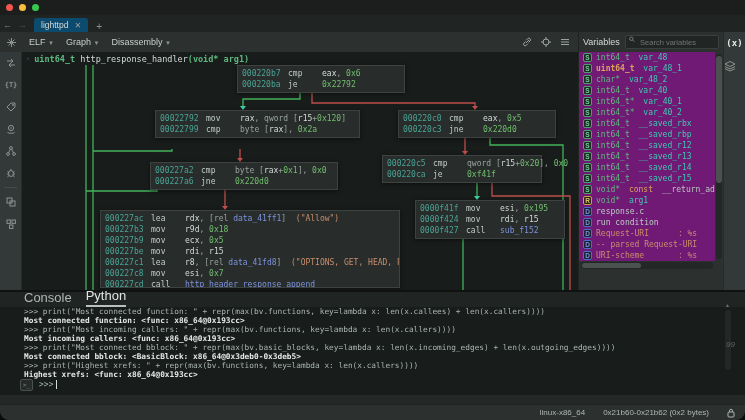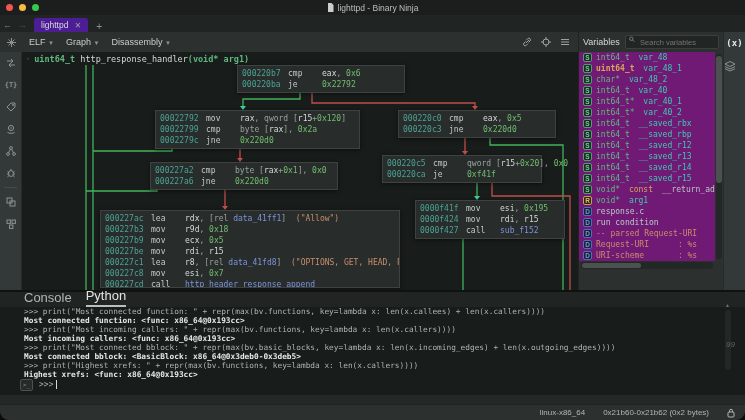--- a/index.html
+++ b/index.html
@@ -6,21 +6,21 @@
   *{box-sizing:border-box;}
   #win{position:relative;width:745px;height:420px;font-family:"Liberation Sans",sans-serif;
        background:#242827;overflow:hidden;border-radius:0 0 9px 9px;color:#c6cdca;}
   
   #titlebar{position:absolute;top:0;left:0;right:0;height:15px;background:#1b1e1c;display:flex;align-items:center;}
   .tl{width:7px;height:7px;border-radius:50%;margin-left:6px;}
   #title-text{position:absolute;left:0;right:0;text-align:center;font-size:8.5px;color:#b9bfbc;display:flex;justify-content:center;align-items:center;gap:4px;}
   
   #tabbar{position:absolute;top:15px;left:0;right:0;height:17px;background:#202423;display:flex;align-items:flex-end;}
   .navarrow{font-size:9px;color:#7d8683;width:15px;text-align:center;padding-bottom:2px;}
-  #tab{height:14px;background:#4c1d95;border-radius:3px 3px 0 0;display:flex;align-items:center;gap:6px;padding:0 7px;margin-left:4px;font-size:8.5px;color:#d4dad7;}
+  #tab{height:14px;background:#0c4a6e;border-radius:3px 3px 0 0;display:flex;align-items:center;gap:6px;padding:0 7px;margin-left:4px;font-size:8.5px;color:#d4dad7;}
   #tab .x{color:#9aa39f;font-size:8px;}
   #newtab{font-size:10px;color:#8a938f;margin-left:8px;}
   
   #toolbar{position:absolute;top:32px;left:0;width:578px;height:20px;background:#2c3130;display:flex;align-items:center;font-size:9px;color:#c6cdca;}
   .menu{margin-left:12px;}
   .caret{font-size:6px;color:#8a938f;}
   #tb-left-icon{margin-left:6px;color:#8a938f;}
   #tb-right{margin-left:auto;display:flex;gap:9px;margin-right:8px;color:#9aa39f;}
   
   #leftrail{position:absolute;top:52px;left:0;width:22px;bottom:130px;background:#333938;border-right:1px solid #272c2b;}
@@ -94,26 +94,20 @@
 </style>
 </head>
 <body>
 
 <div id="win">
 
   <div id="titlebar">
     <span class="tl" style="background:#f2564d"></span>
     <span class="tl" style="background:#f6bd3e"></span>
     <span class="tl" style="background:#37c84f"></span>
-    <div id="title-text">
-      <svg width="7" height="9" viewBox="0 0 7 9">
-          <path d="M1 0h3.5L6.5 2v7H1z" fill="#c9cfcc"></path>
-        </svg>
-      <span>lighttpd - Binary Ninja</span>
-    </div>
   </div>
 
   <div id="tabbar">
     <span class="navarrow">←</span>
     <span class="navarrow" style="opacity:.45">→</span>
     <div id="tab">
       <span>lighttpd</span>
       <span class="x">✕</span>
     </div>
     <span id="newtab">+</span>
@@ -215,21 +209,20 @@
         <polyline points="441,187 441,238" class="e-g"></polyline>
       </svg>
     <div id="blocks">
         <div class="block" style="left: 215px; top: 13px; width: 168px;">
           <div class="iline"><span class="sa">000220b7</span><span class="sm">cmp</span><span class="sr">eax</span><span class="sp">, </span><span class="sn">0x6</span></div>
           <div class="iline"><span class="sa">000220ba</span><span class="sm">je</span><span class="sn">0x22792</span></div>
         </div>
         <div class="block" style="left: 133px; top: 58px; width: 205px;">
           <div class="iline"><span class="sa">00022792</span><span class="sm">mov</span><span class="sr">rax</span><span class="sp">, </span><span class="sp">qword [</span><span class="sr">r15</span><span class="sp">+</span><span class="sn">0x120</span><span class="sp">]</span></div>
           <div class="iline"><span class="sa">00022799</span><span class="sm">cmp</span><span class="sp">byte [</span><span class="sr">rax</span><span class="sp">]</span><span class="sp">, </span><span class="sn">0x2a</span></div>
-          <div class="iline"><span class="sa">0002279c</span><span class="sm">jne</span><span class="sn">0x220d0</span></div>
         </div>
         <div class="block" style="left: 376px; top: 58px; width: 158px;">
           <div class="iline"><span class="sa">000220c0</span><span class="sm">cmp</span><span class="sr">eax</span><span class="sp">, </span><span class="sn">0x5</span></div>
           <div class="iline"><span class="sa">000220c3</span><span class="sm">jne</span><span class="sn">0x220d0</span></div>
         </div>
         <div class="block" style="left: 128px; top: 110px; width: 188px;">
           <div class="iline"><span class="sa">000227a2</span><span class="sm">cmp</span><span class="sp">byte [</span><span class="sr">rax</span><span class="sp">+</span><span class="sn">0x1</span><span class="sp">]</span><span class="sp">, </span><span class="sn">0x0</span></div>
           <div class="iline"><span class="sa">000227a6</span><span class="sm">jne</span><span class="sn">0x220d0</span></div>
         </div>
         <div class="block" style="left: 360px; top: 103px; width: 160px;">
@@ -278,22 +271,22 @@
         <div class="vrow"><span class="badge b-S">S</span><span class="ty">int64_t </span><span class="nm">__saved_rbx</span></div>
         <div class="vrow"><span class="badge b-S">S</span><span class="ty">int64_t </span><span class="nm">__saved_rbp</span></div>
         <div class="vrow"><span class="badge b-S">S</span><span class="ty">int64_t </span><span class="nm">__saved_r12</span></div>
         <div class="vrow"><span class="badge b-S">S</span><span class="ty">int64_t </span><span class="nm">__saved_r13</span></div>
         <div class="vrow"><span class="badge b-S">S</span><span class="ty">int64_t </span><span class="nm">__saved_r14</span></div>
         <div class="vrow"><span class="badge b-S">S</span><span class="ty">int64_t </span><span class="nm">__saved_r15</span></div>
         <div class="vrow"><span class="badge b-S">S</span><span class="ty">void* </span><span class="kw">const </span><span class="nm2">__return_addr</span></div>
         <div class="vrow"><span class="badge b-R">R</span><span class="ty">void* </span><span class="nm">arg1</span></div>
         <div class="vrow"><span class="badge b-D">D</span><span class="t2">response.c</span></div>
         <div class="vrow"><span class="badge b-D">D</span><span class="t2">run condition</span></div>
+        <div class="vrow"><span class="badge b-D">D</span><span class="str">Request-URI      : %s</span></div>
         <div class="vrow"><span class="badge b-D">D</span><span class="str">-- parsed Request-URI</span></div>
-        <div class="vrow"><span class="badge b-D">D</span><span class="str">Request-URI      : %s</span></div>
         <div class="vrow"><span class="badge b-D">D</span><span class="str">URI-scheme       : %s</span></div>
       </div>
     <div id="vars-vscroll">
         <div id="vars-vthumb"></div>
       </div>
     <div id="vars-hscroll">
         <div id="vars-hthumb"></div>
       </div>
   </div>
 

